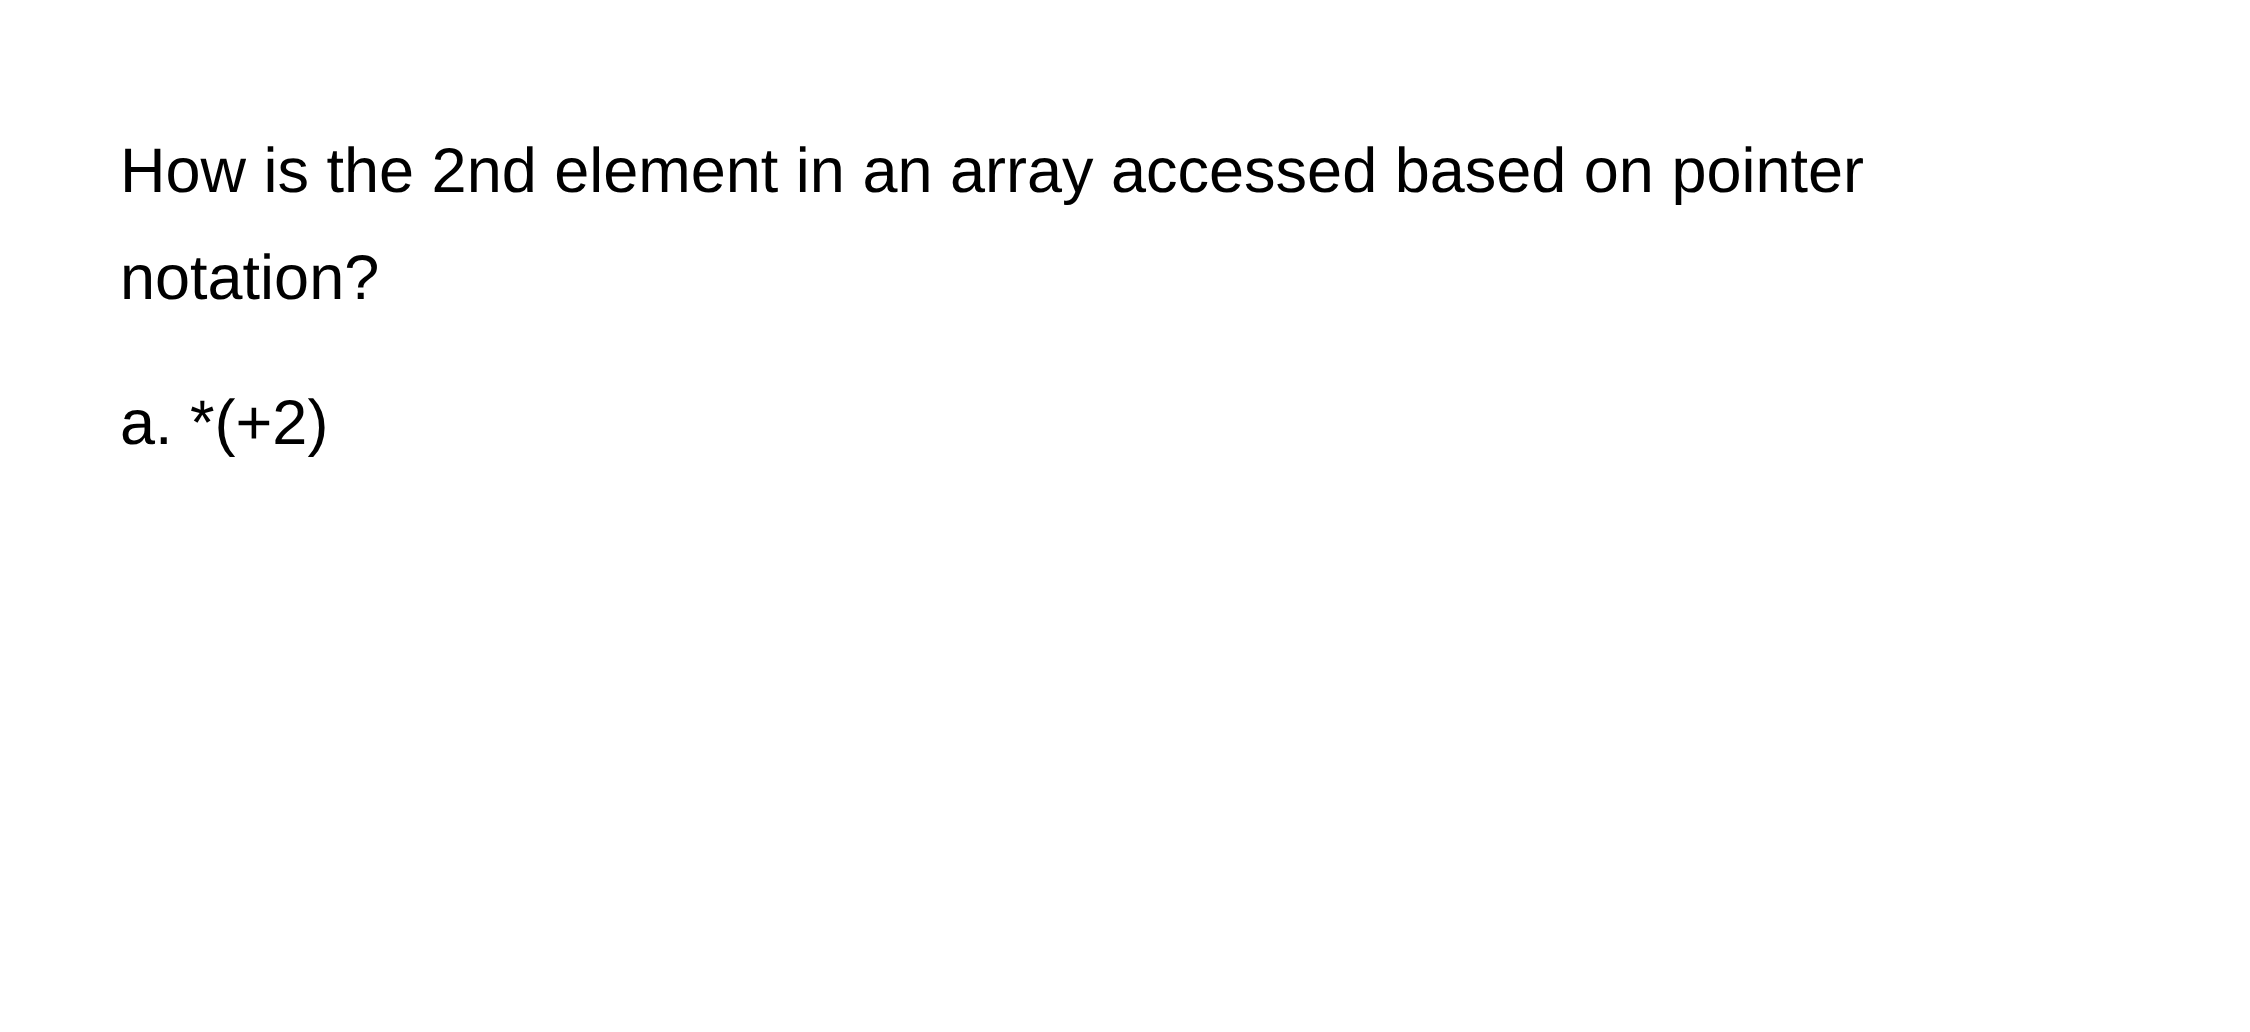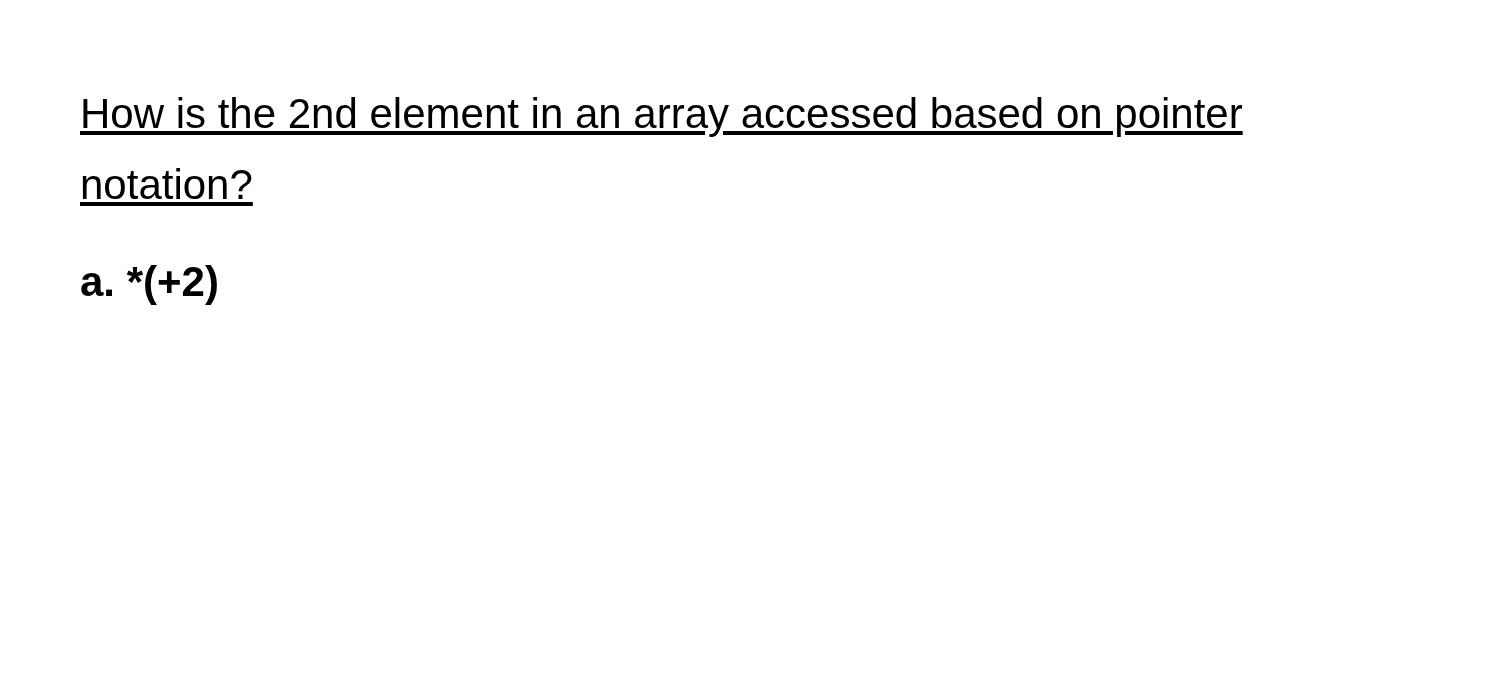--- a/index.html
+++ b/index.html
@@ -13,27 +13,26 @@
       background: #ffffff;
       font-family: -apple-system, BlinkMacSystemFont, "Segoe UI", Helvetica, Arial, sans-serif;
       padding: 78px 80px;
     }
     .question-text {
       font-size: 42px;
       line-height: 1.7;
       color: #000000;
       font-weight: 400;
       margin-bottom: 26px;
-      text-decoration: underline;
     }
     .options {
       font-size: 42px;
       line-height: 1.68;
       color: #000000;
-      font-weight: 700;
+      font-weight: 400;
     }
     .option-row {
       display: block;
     }
     .option-label {
       display: inline;
     }
     .option-value {
       display: inline;
     }

